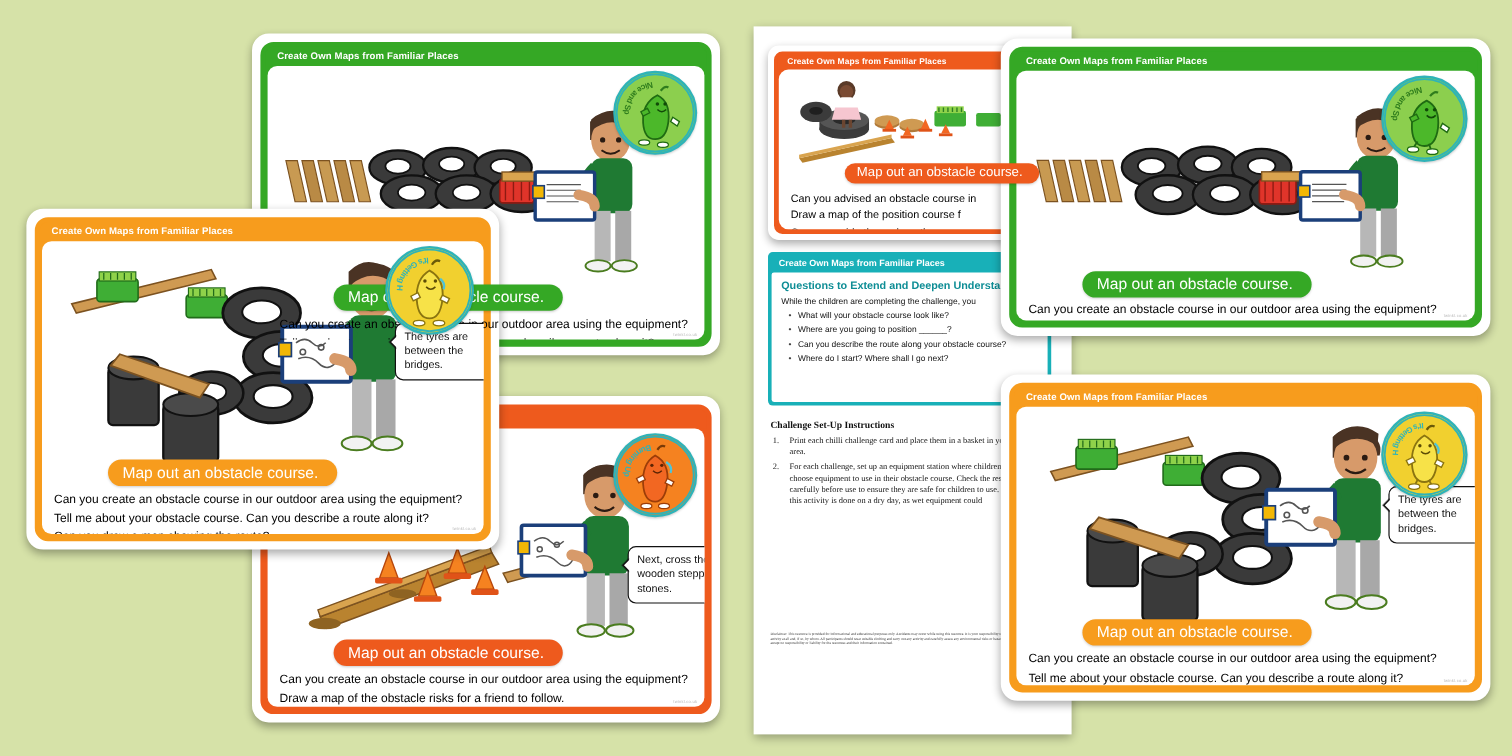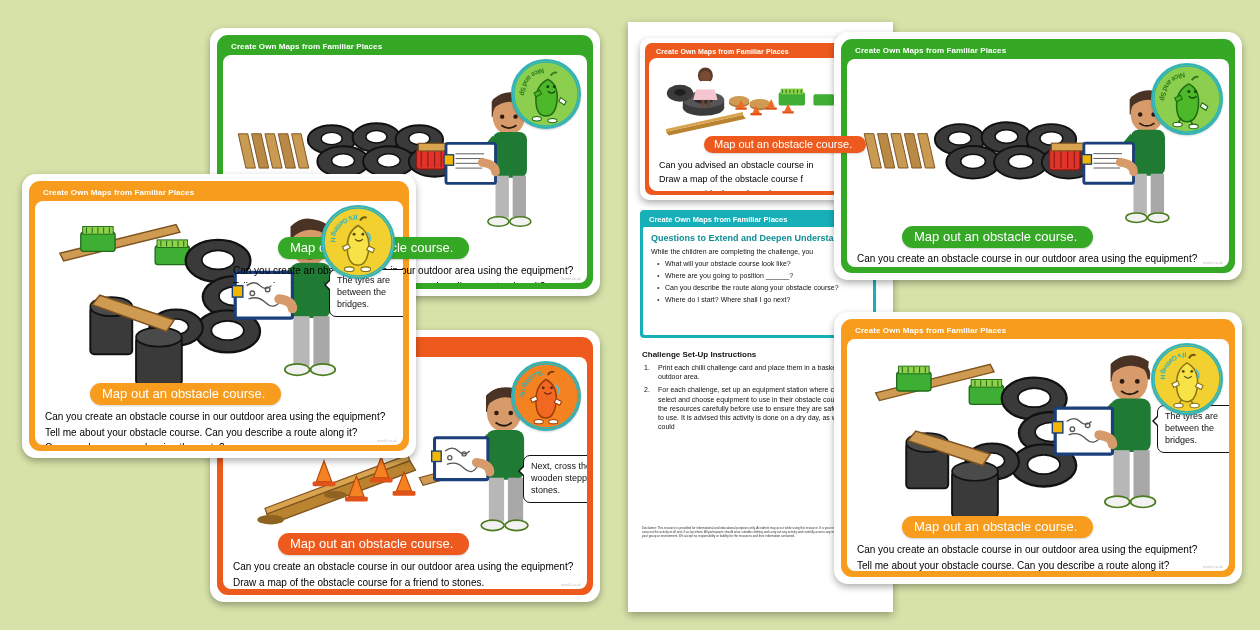--- a/index.html
+++ b/index.html
@@ -96,21 +96,21 @@
     border:6px solid transparent;
     border-right-color:#fff;
     filter:drop-shadow(-1.4px 0 0 #111);
   }
   
   .sheet{
     position:absolute;
     background:#fff;
     box-shadow:0 3px 8px rgba(0,0,0,.33);
   }
-  .sheet-sec{ position:absolute; }
+  .sheet-sec{ position:absolute;font-family:Liberation Serif, serif; }
   .teal-card{
     position:absolute;
     background:#18b0b8;
     border-radius:4px;
     overflow:hidden;
     padding:3px;
   }
   .teal-head{
     color:#fff; font-size:7.5px; font-weight:bold;
     padding:2px 6px 3px 6px;
@@ -184,21 +184,21 @@
               <rect x="108" y="56" width="12" height="2.5" fill="#e05318"></rect>
             <path d="M126 50 L130 41 L134 50 Z" fill="#f26722"></path>
               <rect x="124" y="50" width="12" height="2.5" fill="#e05318"></rect>
             <path d="M144 54 L148 46 L152 54 Z" fill="#f26722"></path>
               <rect x="142" y="54" width="12" height="2.5" fill="#e05318"></rect>
           </g>
         </svg>
         <div class="heading-pill" style="top:78px; font-size:11px; padding:2px 14px 3px 10px;">Map out an obstacle course.</div>
         <div class="bullets" style="top:100px; font-size:9px; line-height:1.6;">
           <div>Can you advised an obstacle course in</div>
-          <div>Draw a map of the obstacle course f</div>
+          <div>Draw a map of the position course f</div>
           <div>Can you guide them along the cours</div>
 
         </div>
       </div>
     </div>
   </div>
 
   <div class="teal-card" style="left:12px; top:188px; width:236px; height:128px;">
     <div class="teal-head">Create Own Maps from Familiar Places</div>
     <div class="teal-body" style="height:108px;">
@@ -591,21 +591,21 @@
           <path d="M266 106 q14 2 14 10" stroke="#d79a6a" stroke-width="9.5" fill="none" stroke-linecap="round"></path>
         </g>
       </svg>
 
       <div class="bubble" style="left:300px; top:98px; width:88px;">
         <span>Next, cross the wooden stepping stones.</span>
       </div>
       <div class="heading-pill" style="top:176px;">Map out an obstacle course.</div>
       <div class="bullets" style="top:202px;">
         <div>Can you create an obstacle course in our outdoor area using the equipment?</div>
-        <div>Draw a map of the obstacle course for a friend to stones.</div>
+        <div>Draw a map of the obstacle risks for a friend to follow.</div>
 
       </div>
       <div class="wm">twinkl.co.uk</div>
     </div>
   </div>
 </div>
 
 <div class="card" style="--accent:#f79c1d; left:22px; top:174px; width:394px; height:284px;">
   <div class="card-inner">
     <div class="card-title-bar">Create Own Maps from Familiar Places</div>

